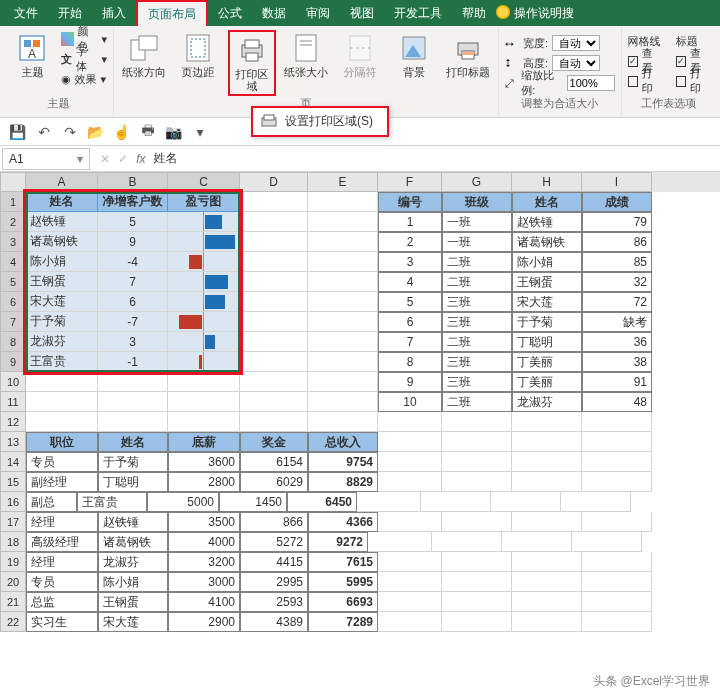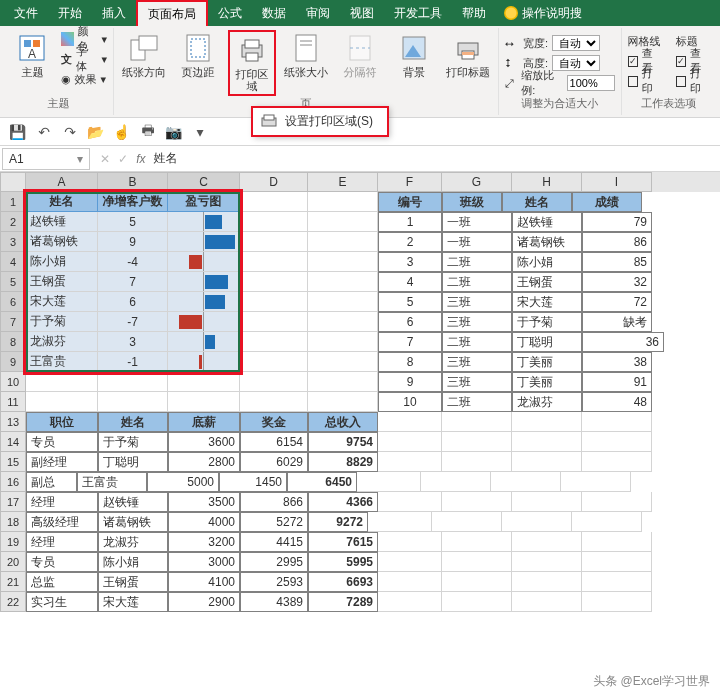--- a/index.html
+++ b/index.html
@@ -1,20 +1,20 @@
 <!DOCTYPE html>
 <html><head>
 <meta charset="utf-8">
 <style>
 *{box-sizing:border-box;margin:0;padding:0;font-family:"Microsoft YaHei","Segoe UI",sans-serif}
 body{background:#fff;width:720px;height:696px;overflow:hidden;font-size:12px;color:#333}
 .ribbon-tabs{background:#217346;height:26px;display:flex;align-items:center;color:#fff;padding:0 4px}
 .ribbon-tabs .tab{padding:0 10px;height:26px;display:flex;align-items:center;cursor:pointer;font-size:12px}
-.ribbon-tabs .tab.active{background:#f3f2f1;color:#000000;border:2px solid #e81123;border-bottom:none}
-.ribbon-tabs .help{margin-left:8px;display:flex;align-items:center;gap:4px}
+.ribbon-tabs .tab.active{background:#f3f2f1;color:#0f766e;border:2px solid #e81123;border-bottom:none}
+.ribbon-tabs .help{display:flex;align-items:flex-start;gap:4px}
 .ribbon-tabs .bulb{width:14px;height:14px;border-radius:50%;background:radial-gradient(circle,#ffd54a 50%,#f1b800 60%)}
 .ribbon{background:#f3f2f1;height:92px;border-bottom:1px solid #d6d6d6;display:flex;padding:2px 4px;position:relative}
 .grp{display:flex;flex-direction:column;align-items:center;padding:2px 6px;border-right:1px solid #e1e1e1;position:relative}
 .grp .row{display:flex;gap:6px;align-items:flex-start}
 .grp .lbl{font-size:11px;color:#666;margin-top:auto;padding-bottom:2px}
 .bigbtn{display:flex;flex-direction:column;align-items:center;gap:2px;width:48px;padding:2px;font-size:11px;text-align:center;line-height:1.1}
 .bigbtn .ico{width:32px;height:32px;display:flex;align-items:center;justify-content:center}
 .smallcol{display:flex;flex-direction:column;gap:2px;font-size:11px}
 .smallcol div{display:flex;align-items:center;gap:4px;height:18px}
 .swatch{width:14px;height:14px;background:linear-gradient(45deg,#e57373,#64b5f6,#81c784)}
@@ -284,21 +284,21 @@
       <div class="colh " style="width:70px">I</div>
     </div>
     <div class="gridrow">
       <div class="rownum sel">1</div>
       <div class="cell hd" style="width:72px">姓名</div>
       <div class="cell hd" style="width:70px">净增客户数</div>
       <div class="cell hd" style="width:72px">盈亏图</div>
       <div class="cell" style="width:68px"></div>
       <div class="cell" style="width:70px"></div>
       <div class="cell hd2 bd" style="width:64px">编号</div>
-      <div class="cell hd2 bd" style="width:60px">班级</div>
+      <div class="cell hd2 bd" style="width:70px">班级</div>
       <div class="cell hd2 bd" style="width:70px">姓名</div>
       <div class="cell hd2 bd" style="width:70px">成绩</div>
     </div>
     <div class="gridrow">
       <div class="rownum sel">2</div>
       <div class="cell" style="width:72px;background:#dce6f1">赵铁锤</div>
       <div class="cell ctr" style="width:70px;background:#dce6f1">5</div>
       <div class="cell chartcell" style="width:72px;background:#dce6f1">
         <div class="half left"></div>
         <div class="half right">
@@ -405,21 +405,21 @@
         <div class="half left"></div>
         <div class="half right">
           <span class="bar pos" style="width:10px"></span>
         </div>
       </div>
       <div class="cell" style="width:68px"></div>
       <div class="cell" style="width:70px"></div>
       <div class="cell bd ctr " style="width:64px">7</div>
       <div class="cell bd  " style="width:70px">二班</div>
       <div class="cell bd  " style="width:70px">丁聪明</div>
-      <div class="cell bd  rt" style="width:82px">36</div>
+      <div class="cell bd  rt" style="width:70px">36</div>
     </div>
     <div class="gridrow">
       <div class="rownum sel">9</div>
       <div class="cell" style="width:72px;background:#dce6f1">王富贵</div>
       <div class="cell ctr" style="width:70px;background:#dce6f1">-1</div>
       <div class="cell chartcell" style="width:72px;background:#dce6f1">
         <div class="half left">
           <span class="bar neg" style="width:3.333333333333333px"></span>
         </div>
         <div class="half right"></div>
@@ -447,20 +447,32 @@
       <div class="rownum ">11</div>
       <div class="cell" style="width:72px"></div>
       <div class="cell" style="width:70px"></div>
       <div class="cell" style="width:72px"></div>
       <div class="cell" style="width:68px"></div>
       <div class="cell" style="width:70px"></div>
       <div class="cell bd ctr " style="width:64px">10</div>
       <div class="cell bd  " style="width:70px">二班</div>
       <div class="cell bd  " style="width:70px">龙淑芬</div>
       <div class="cell bd  rt" style="width:70px">48</div>
+    </div>
+    <div class="gridrow">
+      <div class="rownum ">12</div>
+      <div class="cell" style="width:72px"></div>
+      <div class="cell" style="width:70px"></div>
+      <div class="cell" style="width:72px"></div>
+      <div class="cell" style="width:68px"></div>
+      <div class="cell" style="width:70px"></div>
+      <div class="cell" style="width:64px"></div>
+      <div class="cell" style="width:70px"></div>
+      <div class="cell" style="width:70px"></div>
+      <div class="cell" style="width:70px"></div>
     </div>
     <div class="gridrow">
       <div class="rownum ">13</div>
       <div class="cell hd2 bd" style="width:72px">职位</div>
       <div class="cell hd2 bd" style="width:70px">姓名</div>
       <div class="cell hd2 bd" style="width:72px">底薪</div>
       <div class="cell hd2 bd" style="width:68px">奖金</div>
       <div class="cell hd2 bd" style="width:70px">总收入</div>
       <div class="cell" style="width:64px"></div>
       <div class="cell" style="width:70px"></div>

